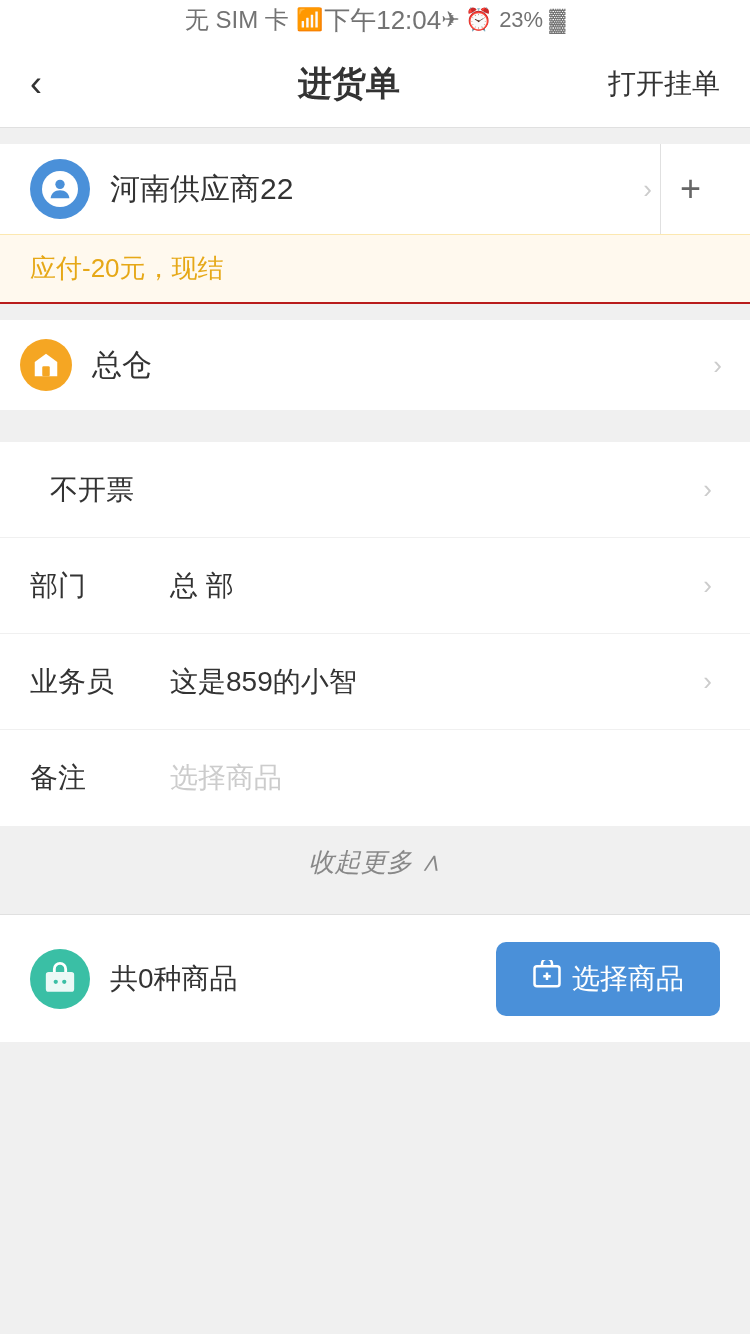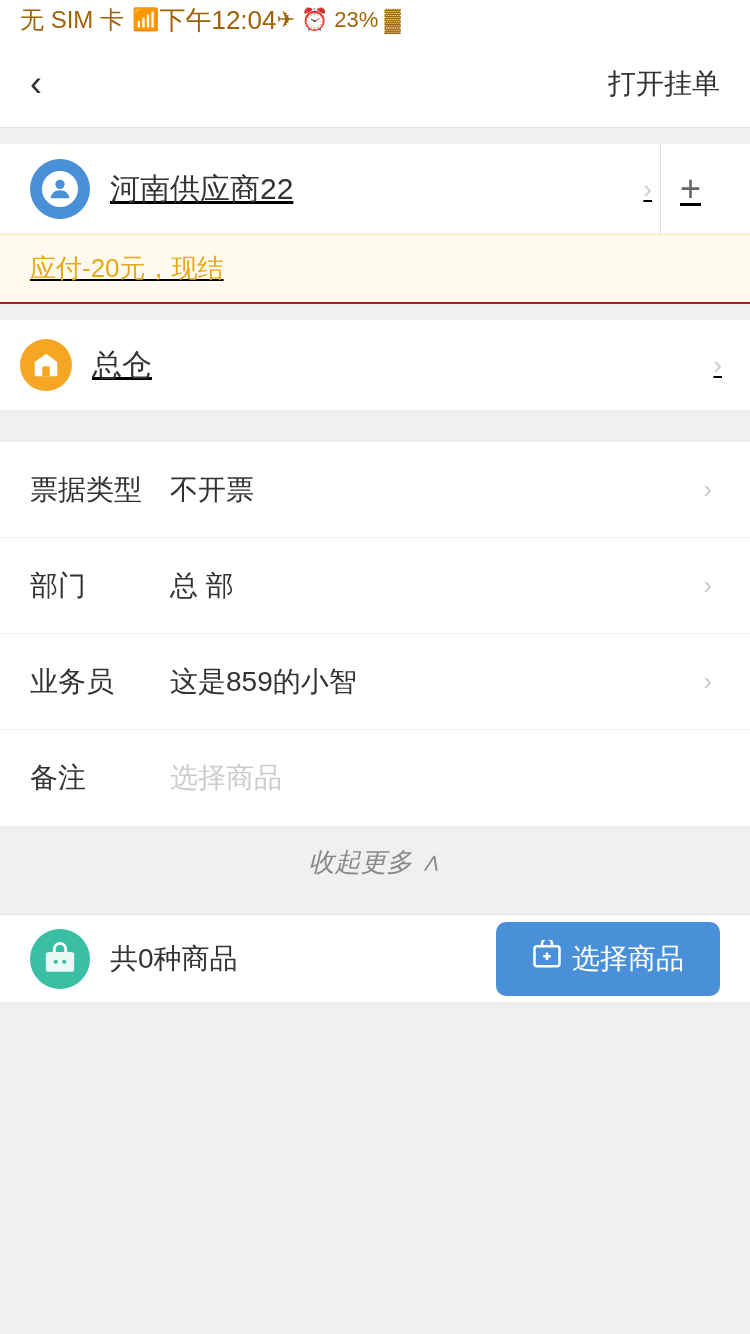--- a/index.html
+++ b/index.html
@@ -12,24 +12,24 @@
       font-size: 28px;
     }
 
     
     .status-bar {
       width: 750px;
       height: 40px;
       background: #fff;
       display: flex;
       align-items: center;
-      justify-content: flex-start;
+      justify-content: center;
       padding: 0 20px;
       font-size: 24px;
-      color: #a16207;
+      color: #737373;
     }
     .status-left {
       display: flex;
       align-items: center;
       gap: 8px;
     }
     .status-center {
       font-size: 26px;
       font-weight: 500;
     }
@@ -71,21 +71,20 @@
     
     .section-divider {
       height: 16px;
       background: #f0f0f0;
     }
 
     
     .card-section {
       background: #fff;
       margin-bottom: 0;
-      text-decoration: underline;
     }
 
     
     .supplier-row {
       display: flex;
       align-items: center;
       padding: 0 30px;
       height: 90px;
       background: #fff;
     }
@@ -209,21 +208,21 @@
       justify-content: center;
       font-size: 26px;
       color: #888;
       cursor: pointer;
       font-style: italic;
     }
 
     
     .bottom-bar {
       background: #fff;
-      height: 88px;
+      height: 128px;
       display: flex;
       align-items: center;
       padding: 0 30px;
       gap: 20px;
       border-top: 1px solid #e0e0e0;
     }
     .product-count-icon {
       width: 60px;
       height: 60px;
       border-radius: 50%;
@@ -265,20 +264,21 @@
   <div class="status-right">
     <span>✈</span>
     <span>⏰</span>
     <span>23%</span>
     <span>▓</span>
   </div>
 </div>
 
 <div class="nav-bar">
   <div class="nav-back">‹</div>
+  <div class="nav-title">进货单</div>
   <div class="nav-action">打开挂单</div>
 </div>
 
 <div class="section-divider"></div>
 
 <div class="card-section">
   <div class="supplier-row">
     <div class="supplier-avatar">
       <div class="supplier-avatar-icon">
         <svg width="28" height="28" viewBox="0 0 24 24" fill="#4a90d9">
@@ -310,23 +310,20 @@
     <div class="warehouse-name">总仓</div>
     <span class="row-chevron">›</span>
   </div>
 </div>
 
 <div class="section-divider"></div>
 
 <div class="form-section">
 
   <div class="form-row">
-    <div class="form-label">
-      <span>票据类型</span>
-    </div>
     <div class="form-value">
       <span>不开票</span>
     </div>
     <span class="row-chevron">›</span>
   </div>
 
   <div class="form-row">
     <div class="form-label">
       <span>部门</span>
     </div>

